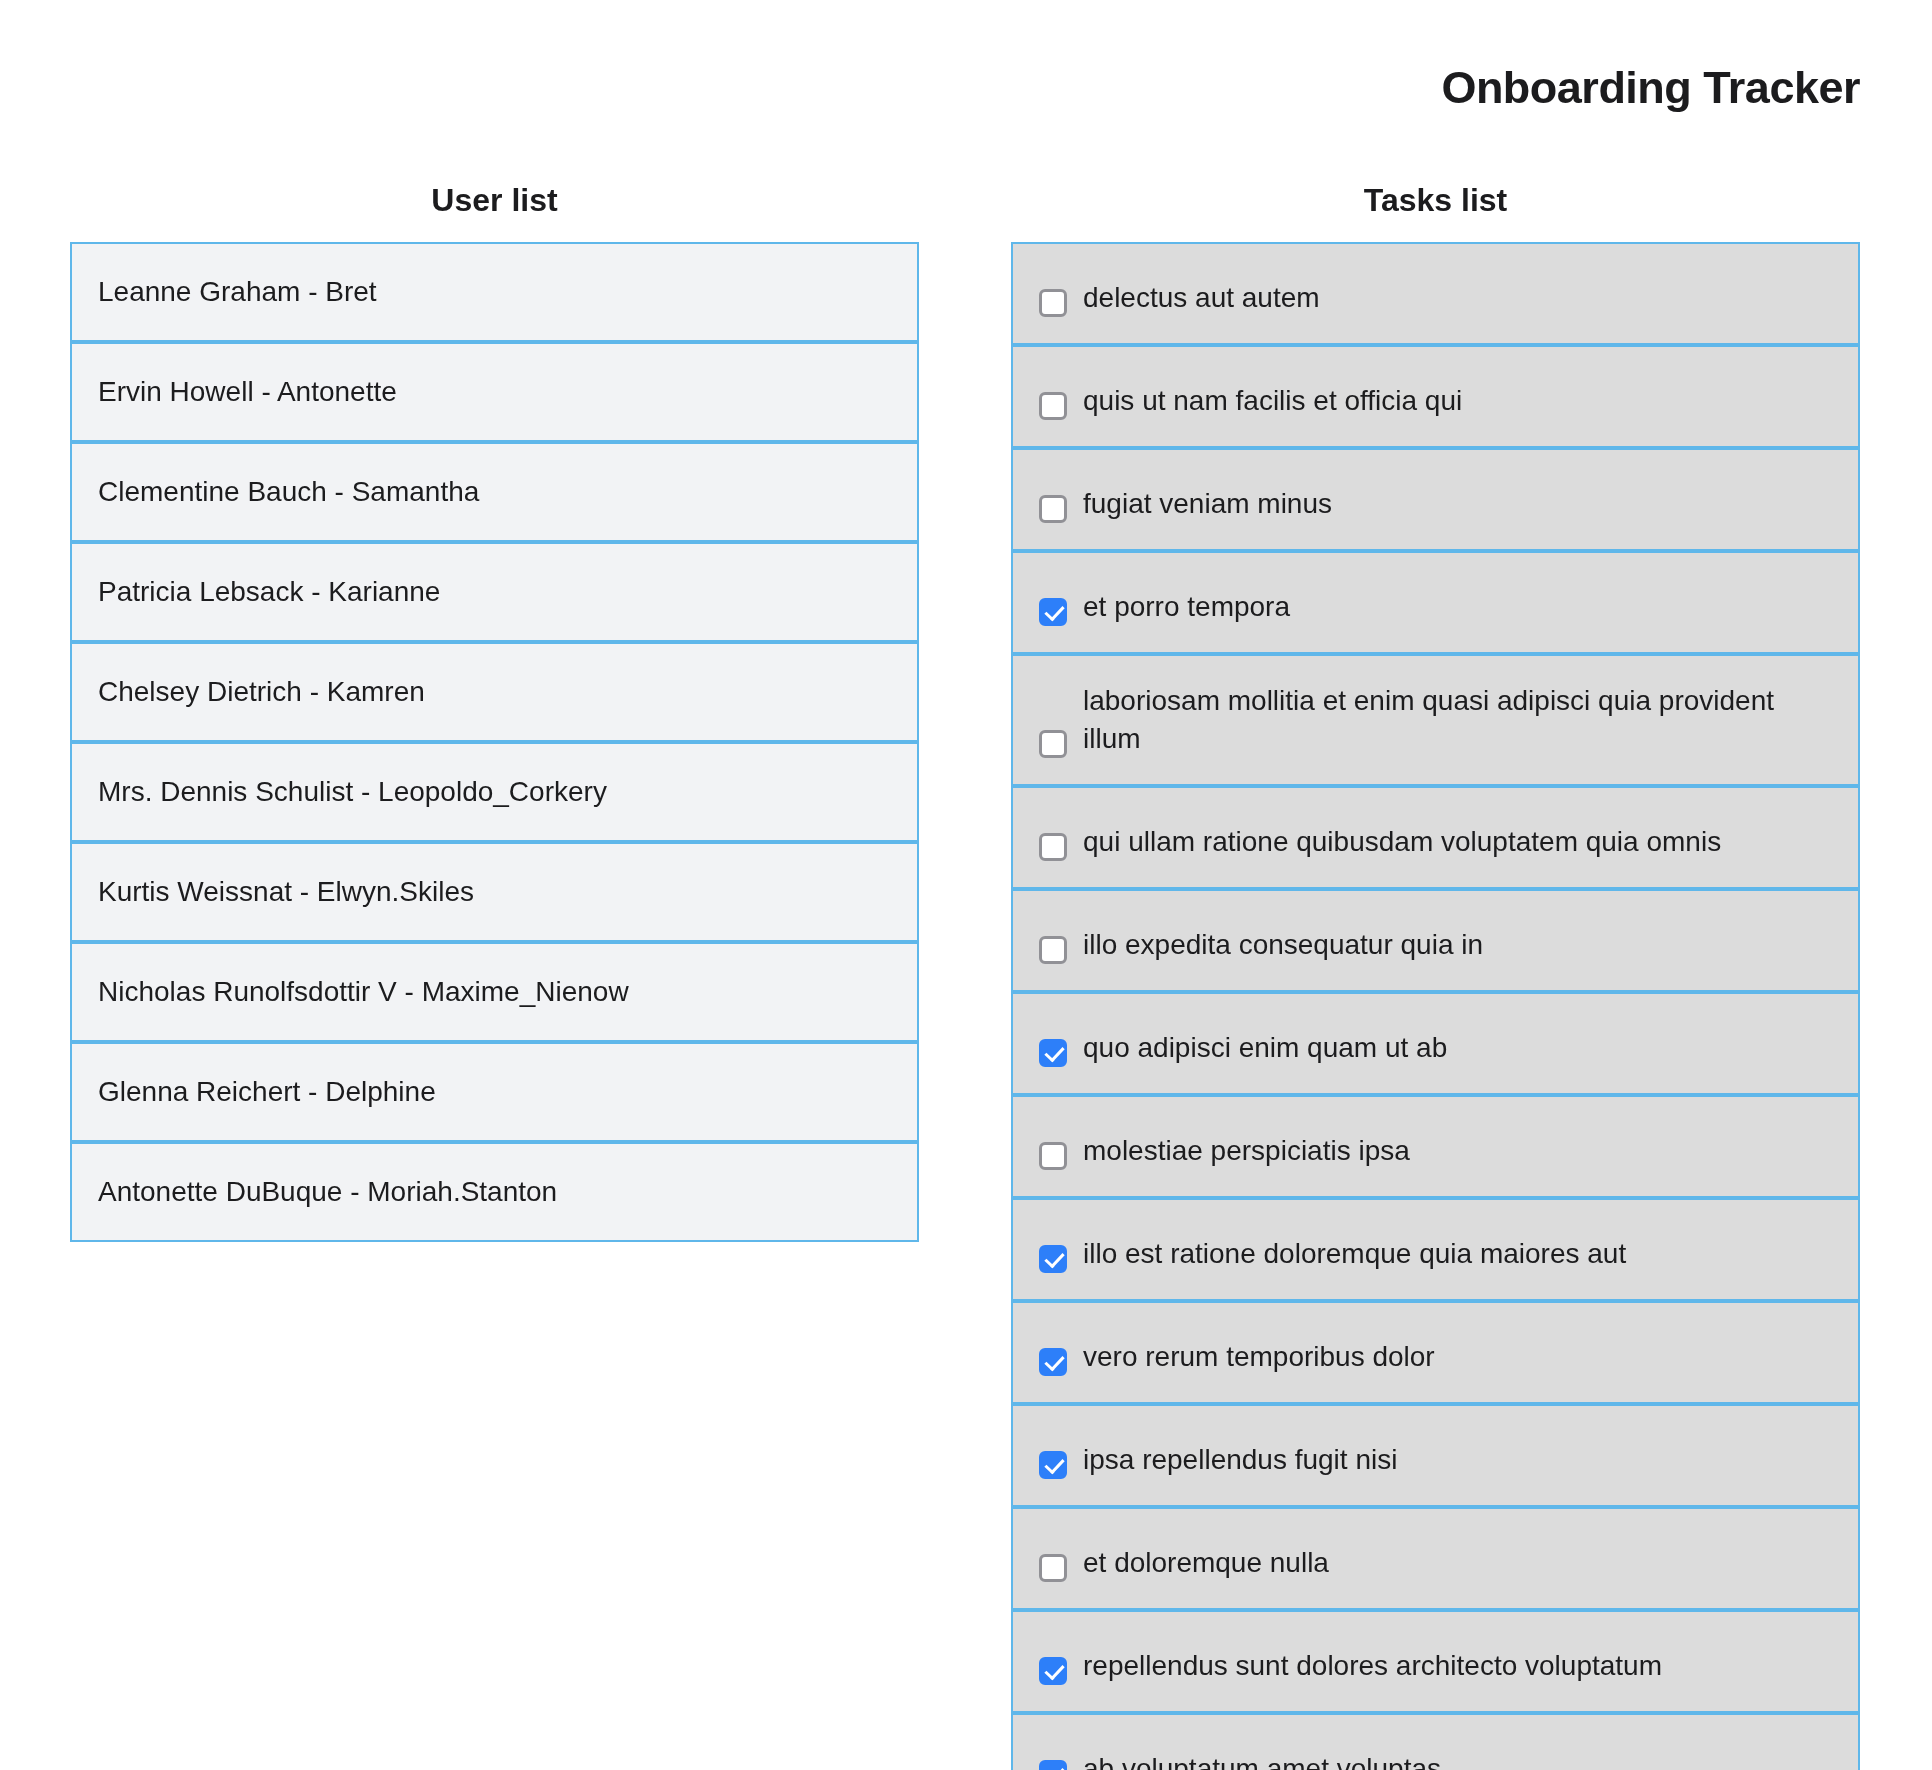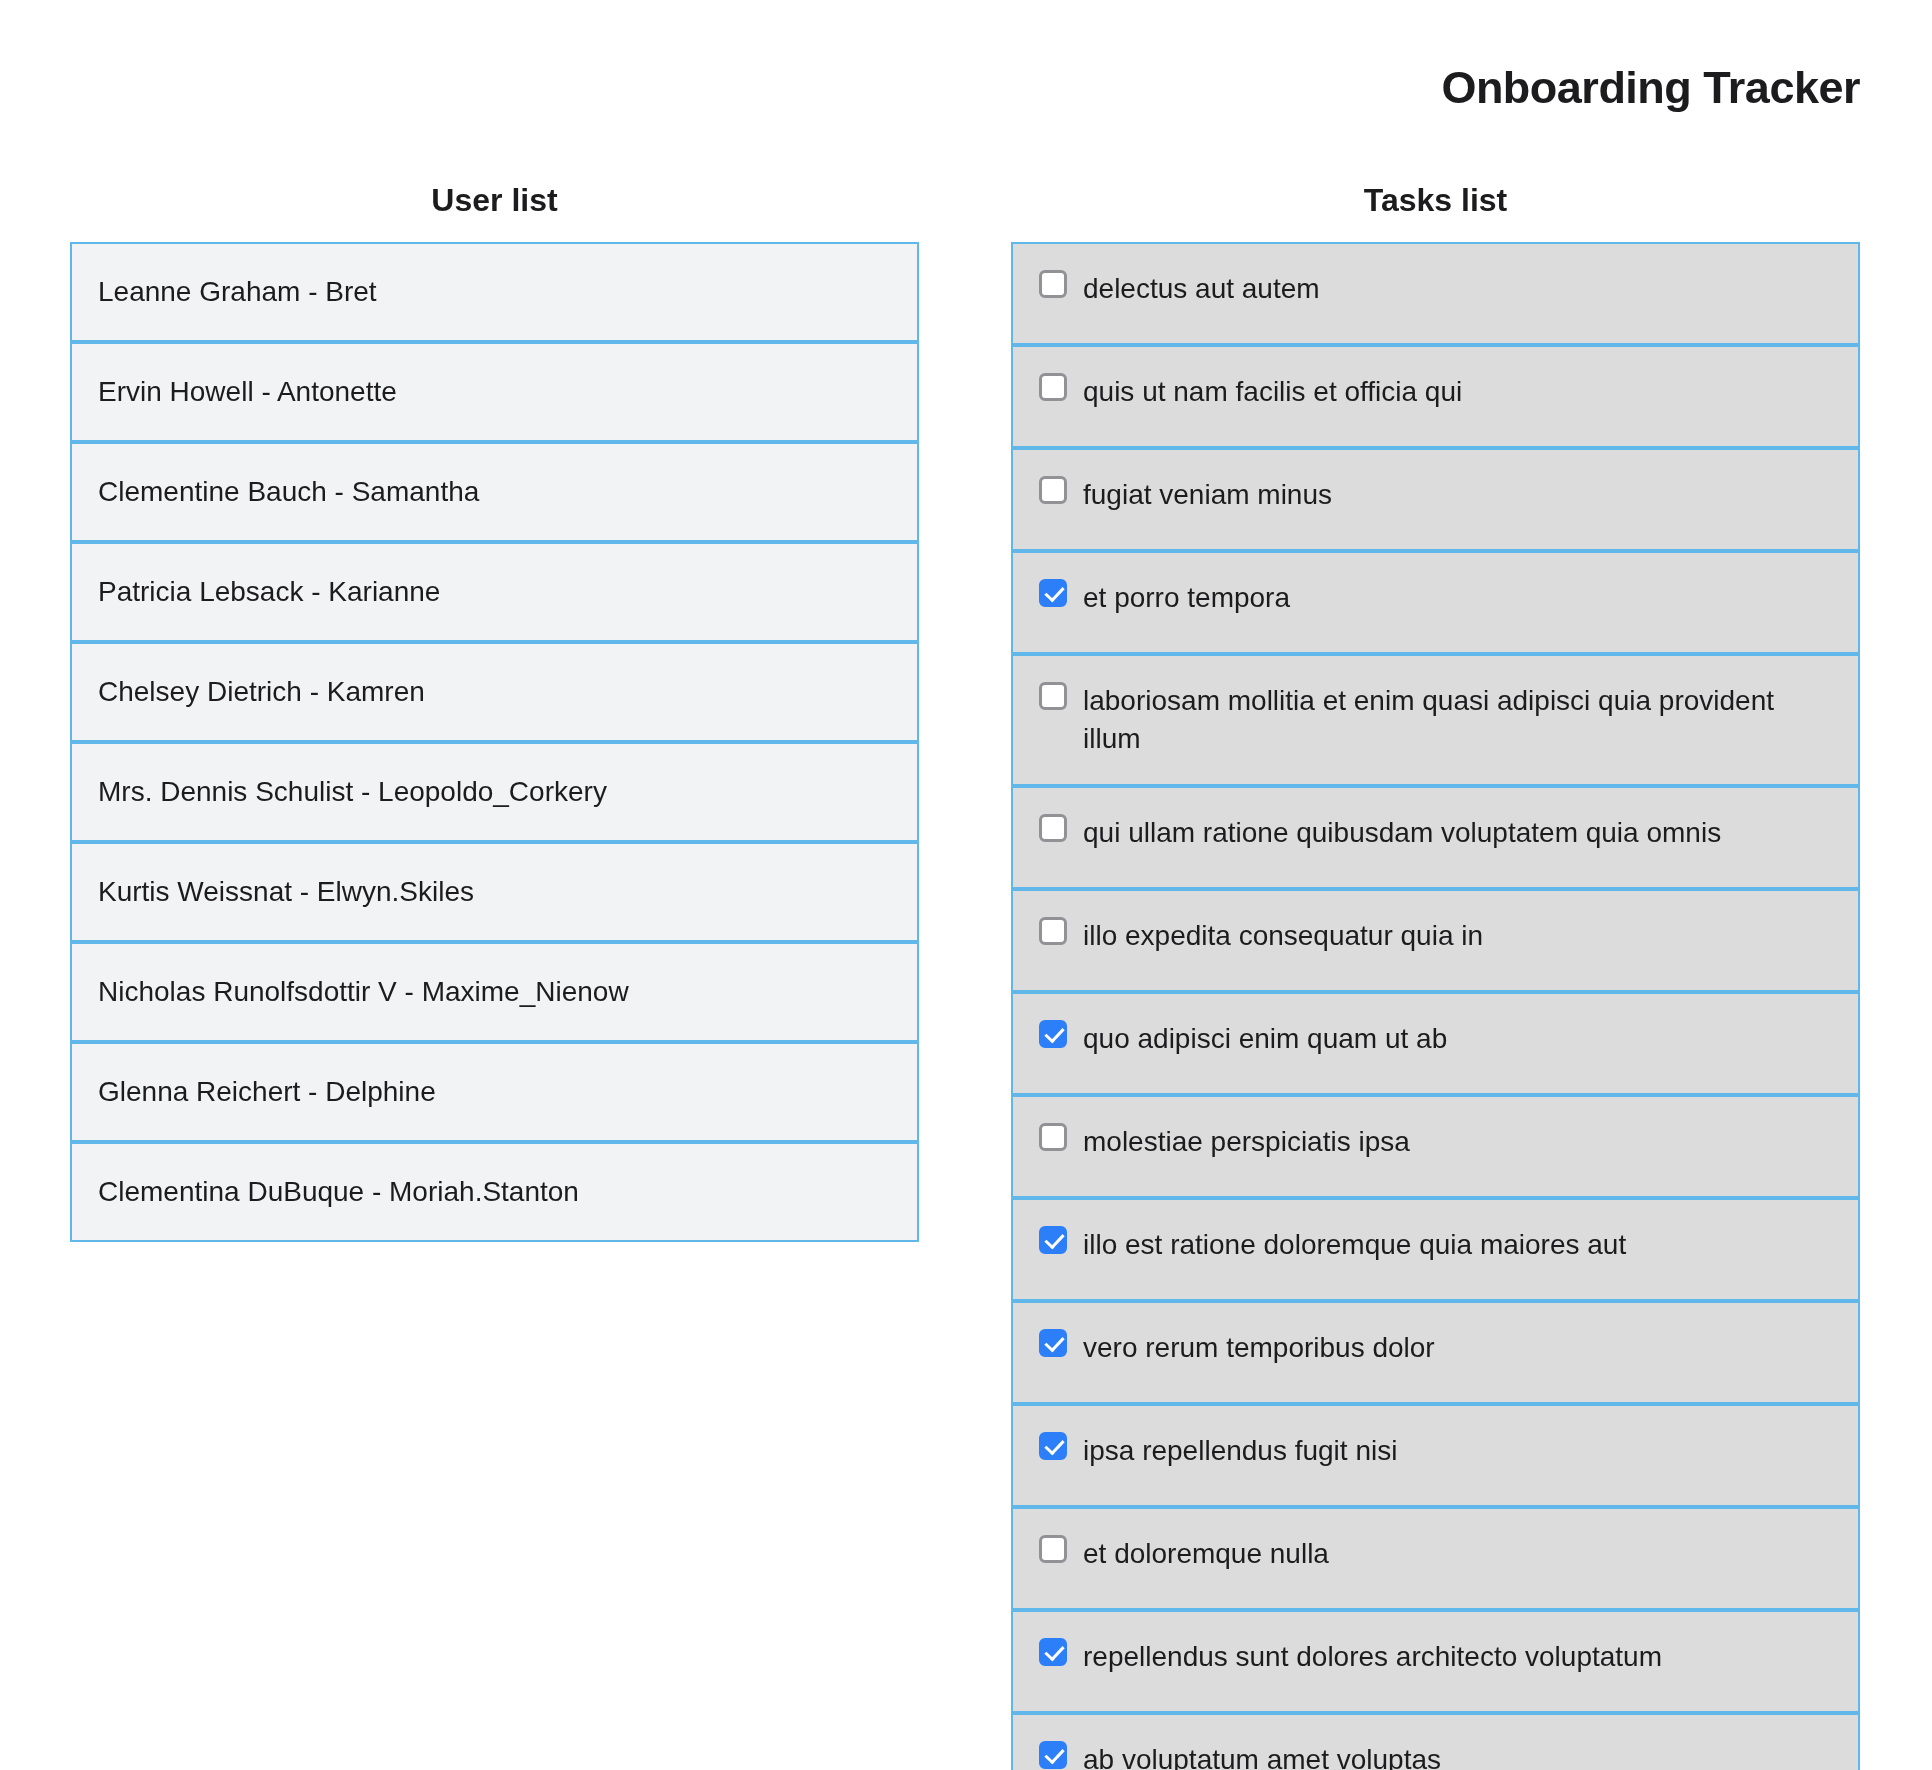--- a/index.html
+++ b/index.html
@@ -46,21 +46,21 @@
     align-items:center;
     padding:16px 26px;
     background:var(--user-bg);
     border:2px solid var(--border-blue);
     font-size:28px;
     cursor:pointer;
   }
   .task-item{
     min-height:103px;
     display:flex;
-    align-items:flex-start;
+    align-items:flex-end;
     padding:26px;
     background:var(--task-bg);
     border:2px solid var(--border-blue);
     font-size:28px;
     line-height:1.35;
     cursor:pointer;
   }
   .checkbox{
     width:28px;
     height:28px;
@@ -128,21 +128,21 @@
 
   <li class="user-item">
     <span class="user-label">Nicholas Runolfsdottir V - Maxime_Nienow</span>
   </li>
 
   <li class="user-item">
     <span class="user-label">Glenna Reichert - Delphine</span>
   </li>
 
   <li class="user-item">
-    <span class="user-label">Clementina DuBuque - Moriah.Stanton</span>
+    <span class="user-label">Antonette DuBuque - Moriah.Stanton</span>
   </li>
 </ul>
   </div>
   <div class="column">
     <h2>Tasks list</h2>
     <ul class="tasks-list">
   <li class="task-item">
     <span class="checkbox" role="checkbox" aria-checked="false"></span>
     <span class="task-label">delectus aut autem</span>
   </li>

